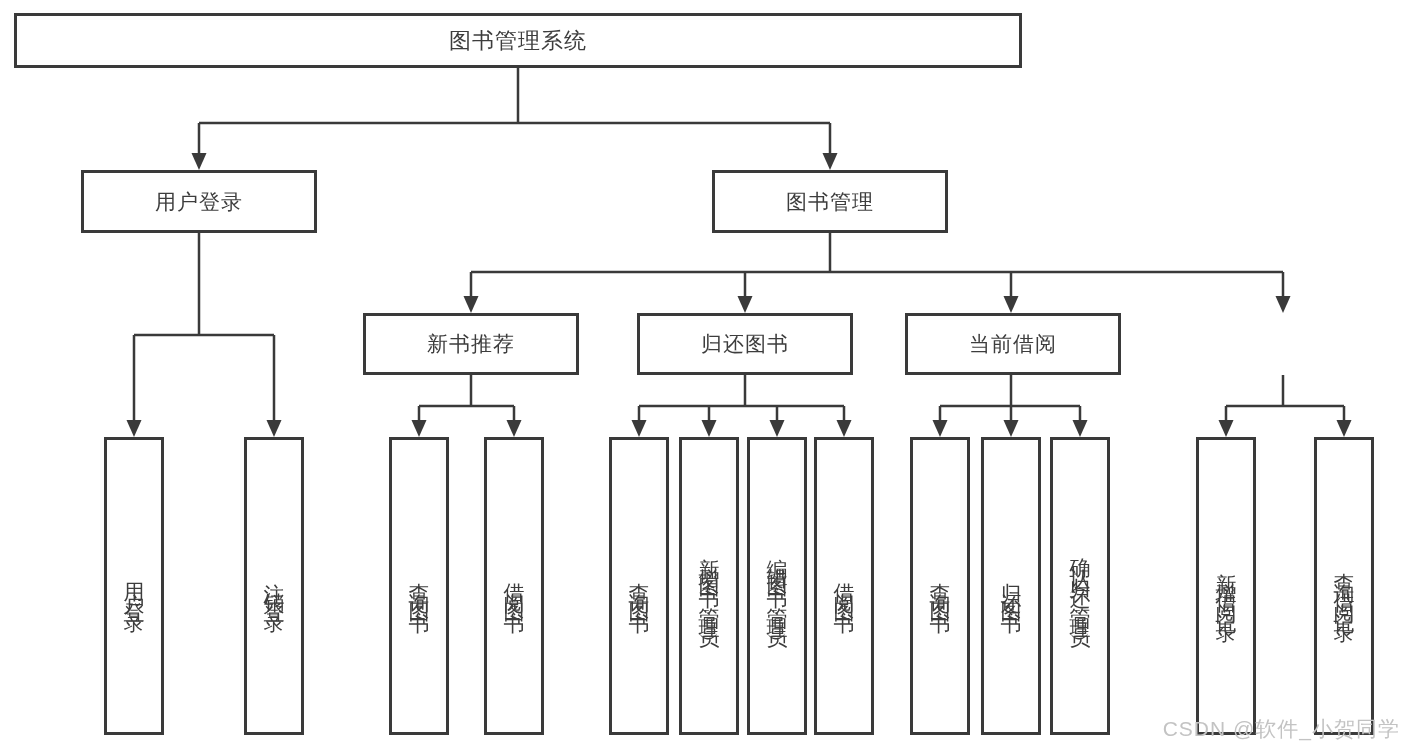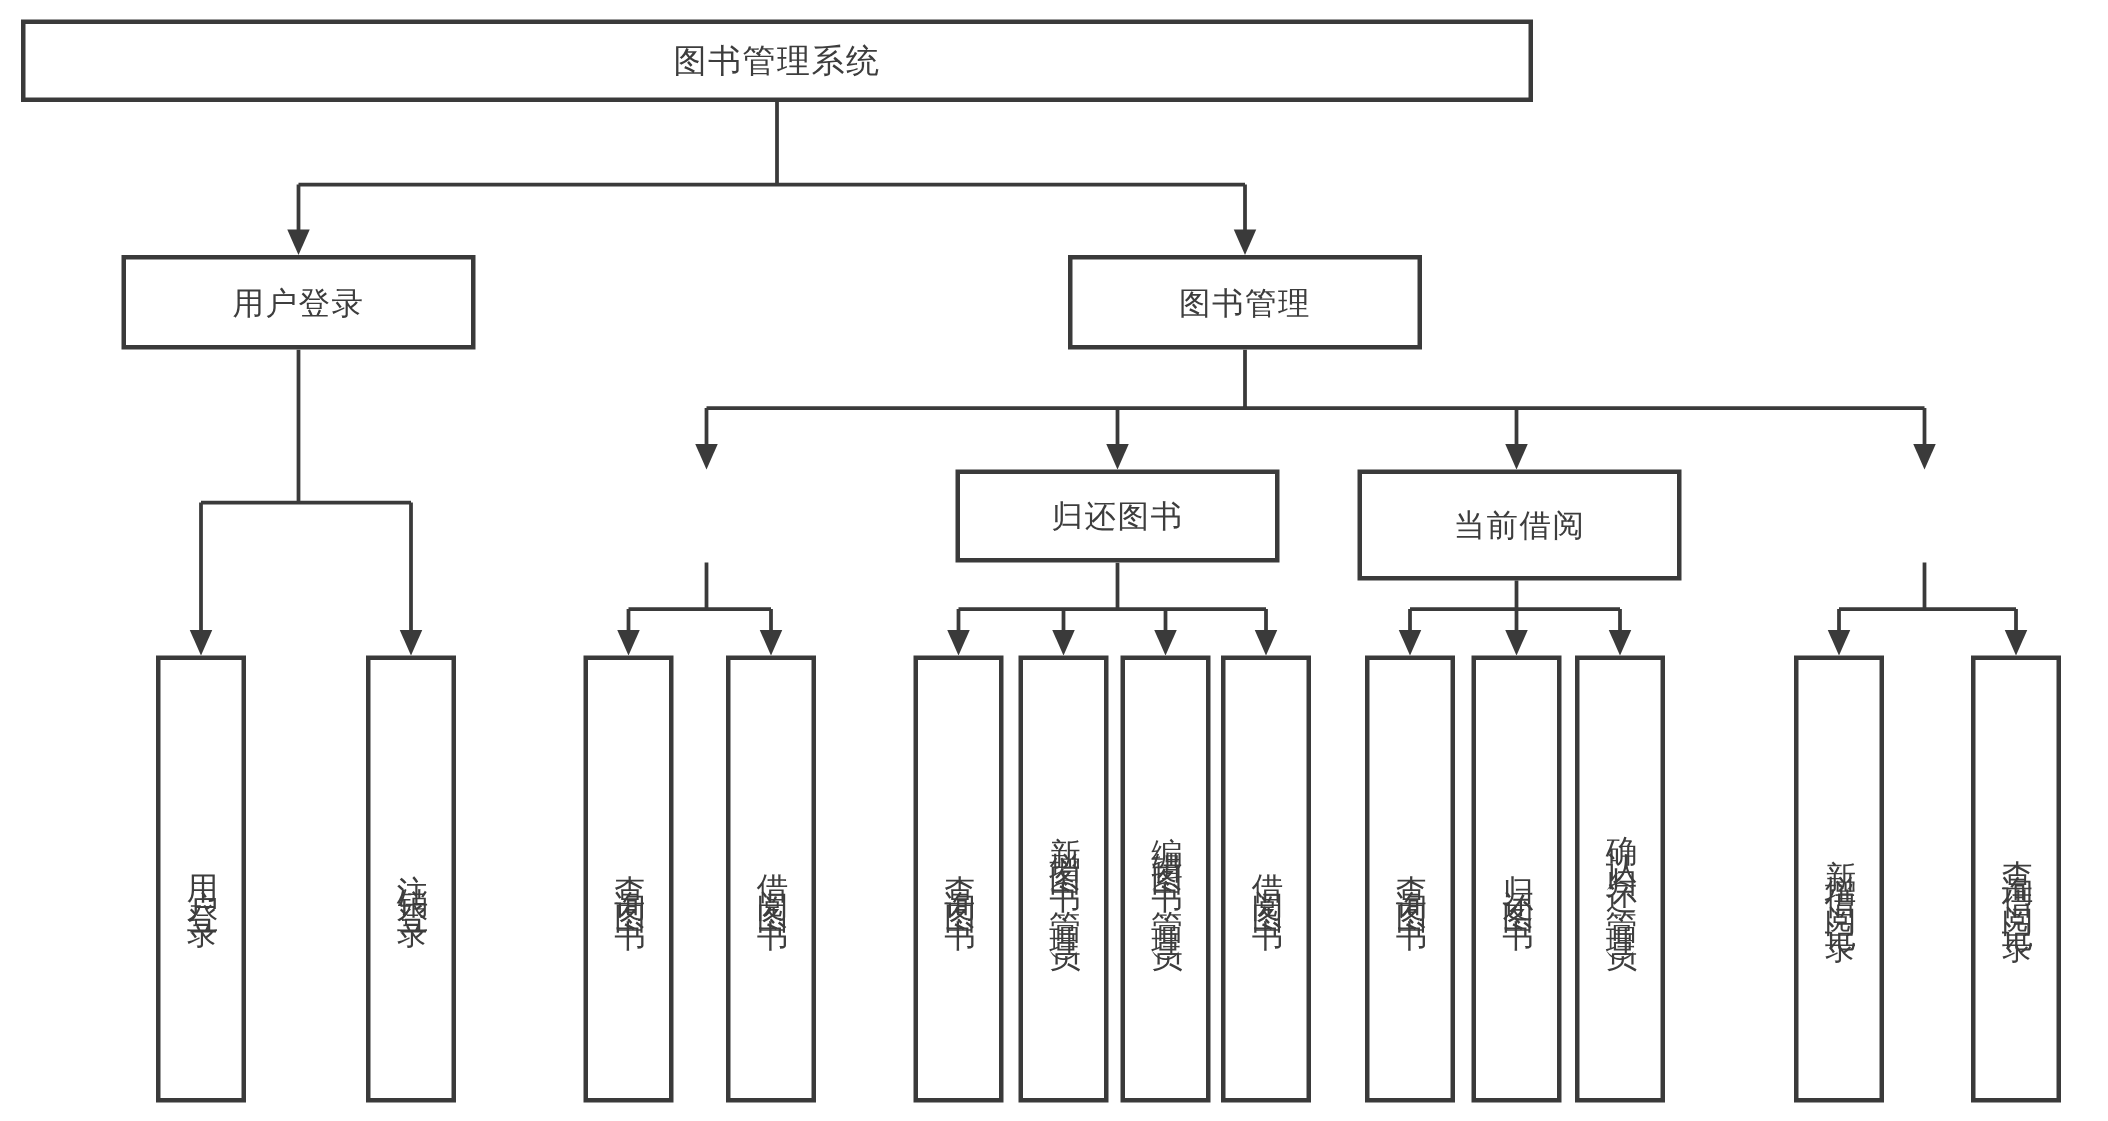--- a/index.html
+++ b/index.html
@@ -122,24 +122,27 @@
     <span class="h">图书管理系统</span>
   </div>
 
   <div class="box" style="left:81px;top:170px;width:236px;height:63px;">
     <span class="h">用户登录</span>
   </div>
   <div class="box" style="left:712px;top:170px;width:236px;height:63px;">
     <span class="h">图书管理</span>
   </div>
 
+  <div class="box" style="left:363px;top:313px;width:216px;height:62px;">
+    <span class="h">新书推荐</span>
+  </div>
   <div class="box" style="left:637px;top:313px;width:216px;height:62px;">
     <span class="h">归还图书</span>
   </div>
-  <div class="box" style="left:905px;top:313px;width:216px;height:74px;">
+  <div class="box" style="left:905px;top:313px;width:216px;height:62px;">
     <span class="h">当前借阅</span>
   </div>
 
   <div class="box leaf" style="left:104px;">
     <span class="v">用户登录</span>
   </div>
   <div class="box leaf" style="left:244px;">
     <span class="v">注销登录</span>
   </div>
 
@@ -173,13 +176,14 @@
     <span class="v">确认归还（管理员）</span>
   </div>
 
   <div class="box leaf" style="left:1196px;">
     <span class="v">新增借阅记录</span>
   </div>
   <div class="box leaf" style="left:1314px;">
     <span class="v">查询借阅记录</span>
   </div>
 
+  <div class="watermark">CSDN @软件_小贺同学</div>
 </div>
 
 </body></html>

